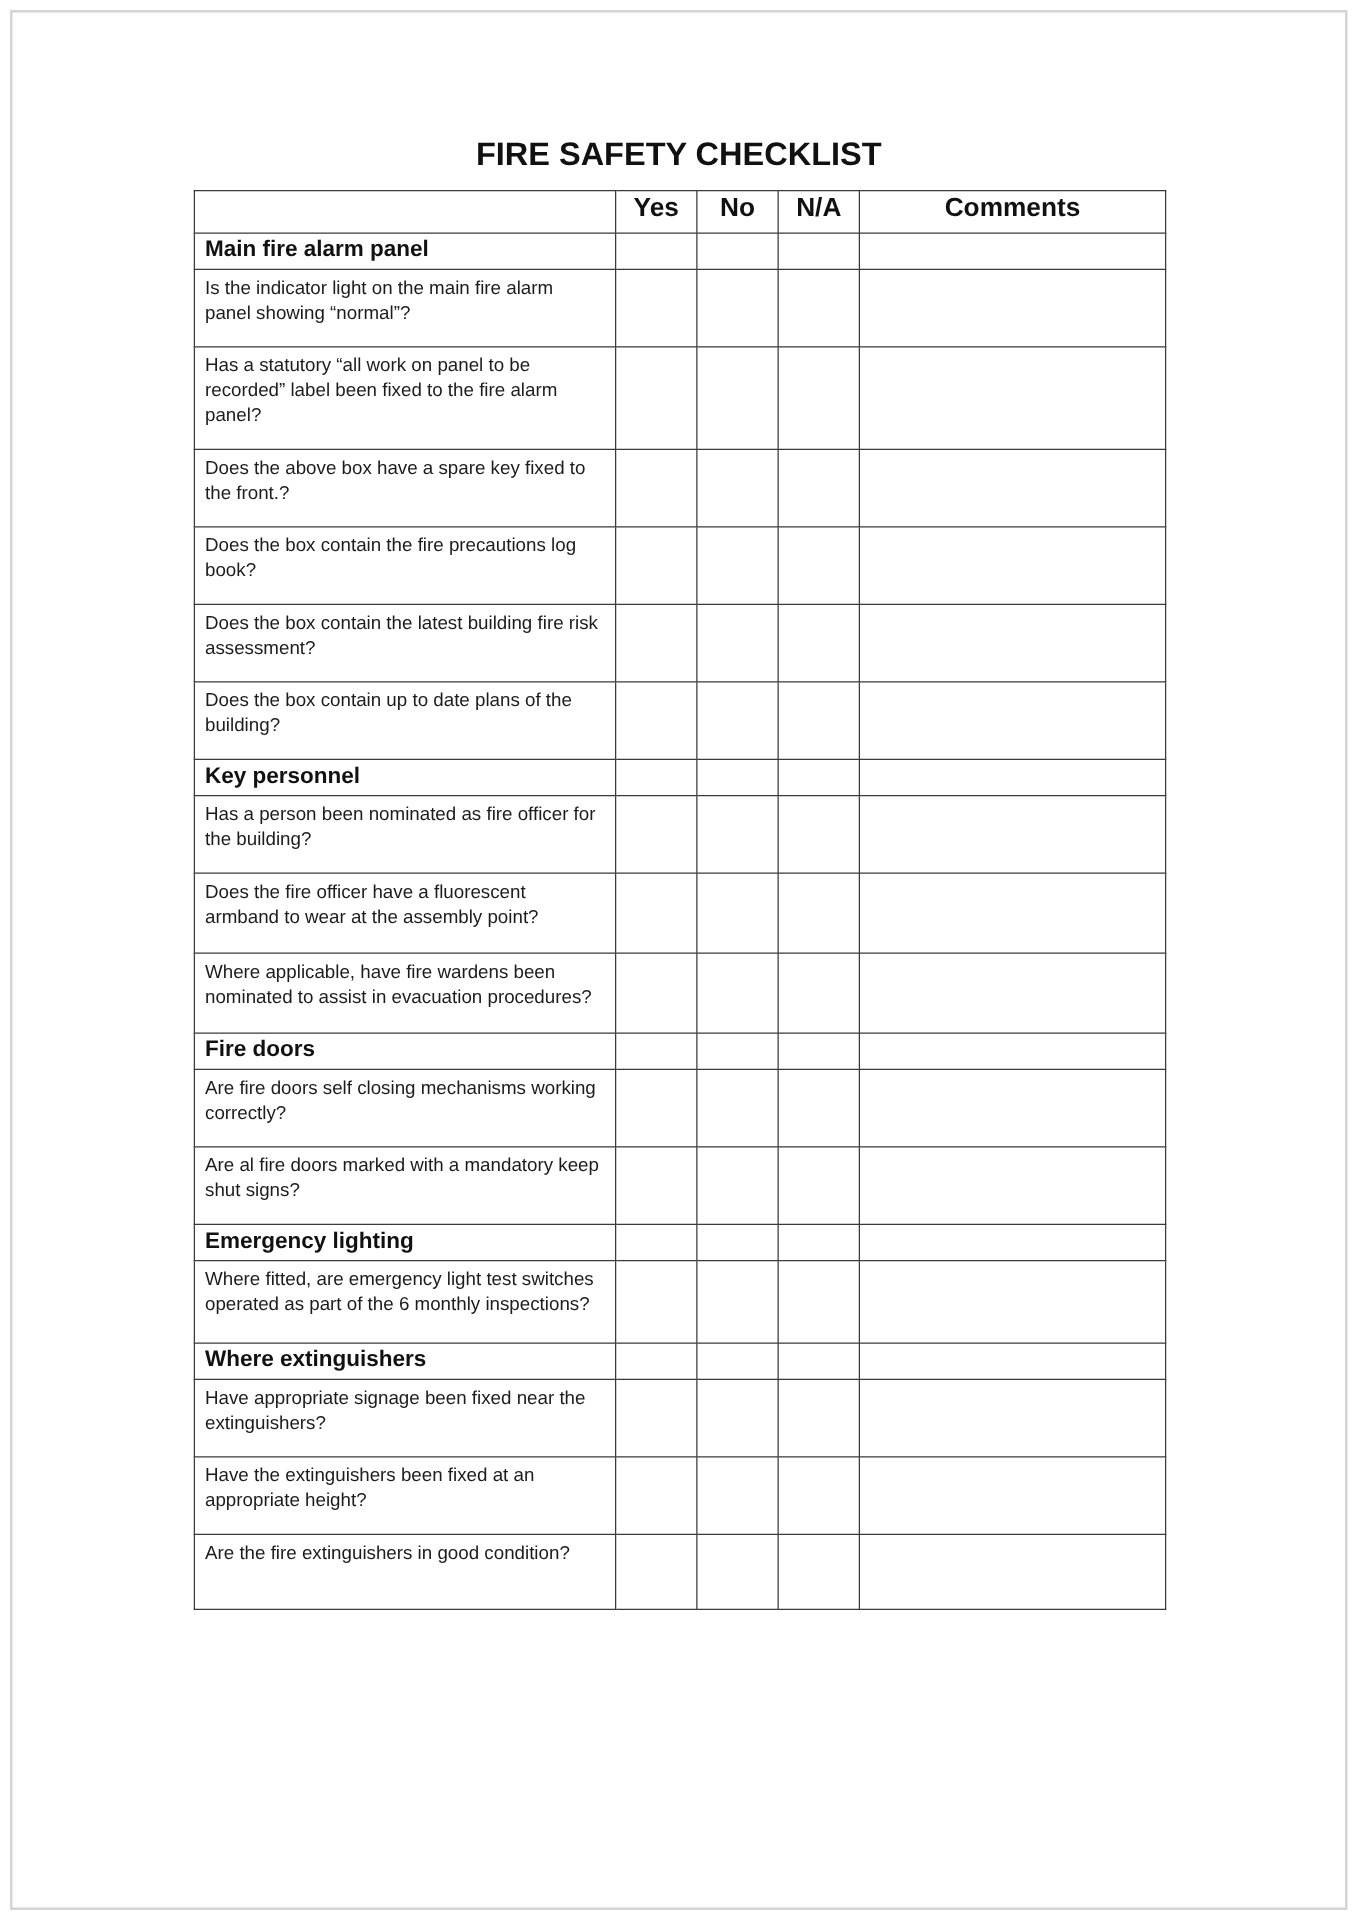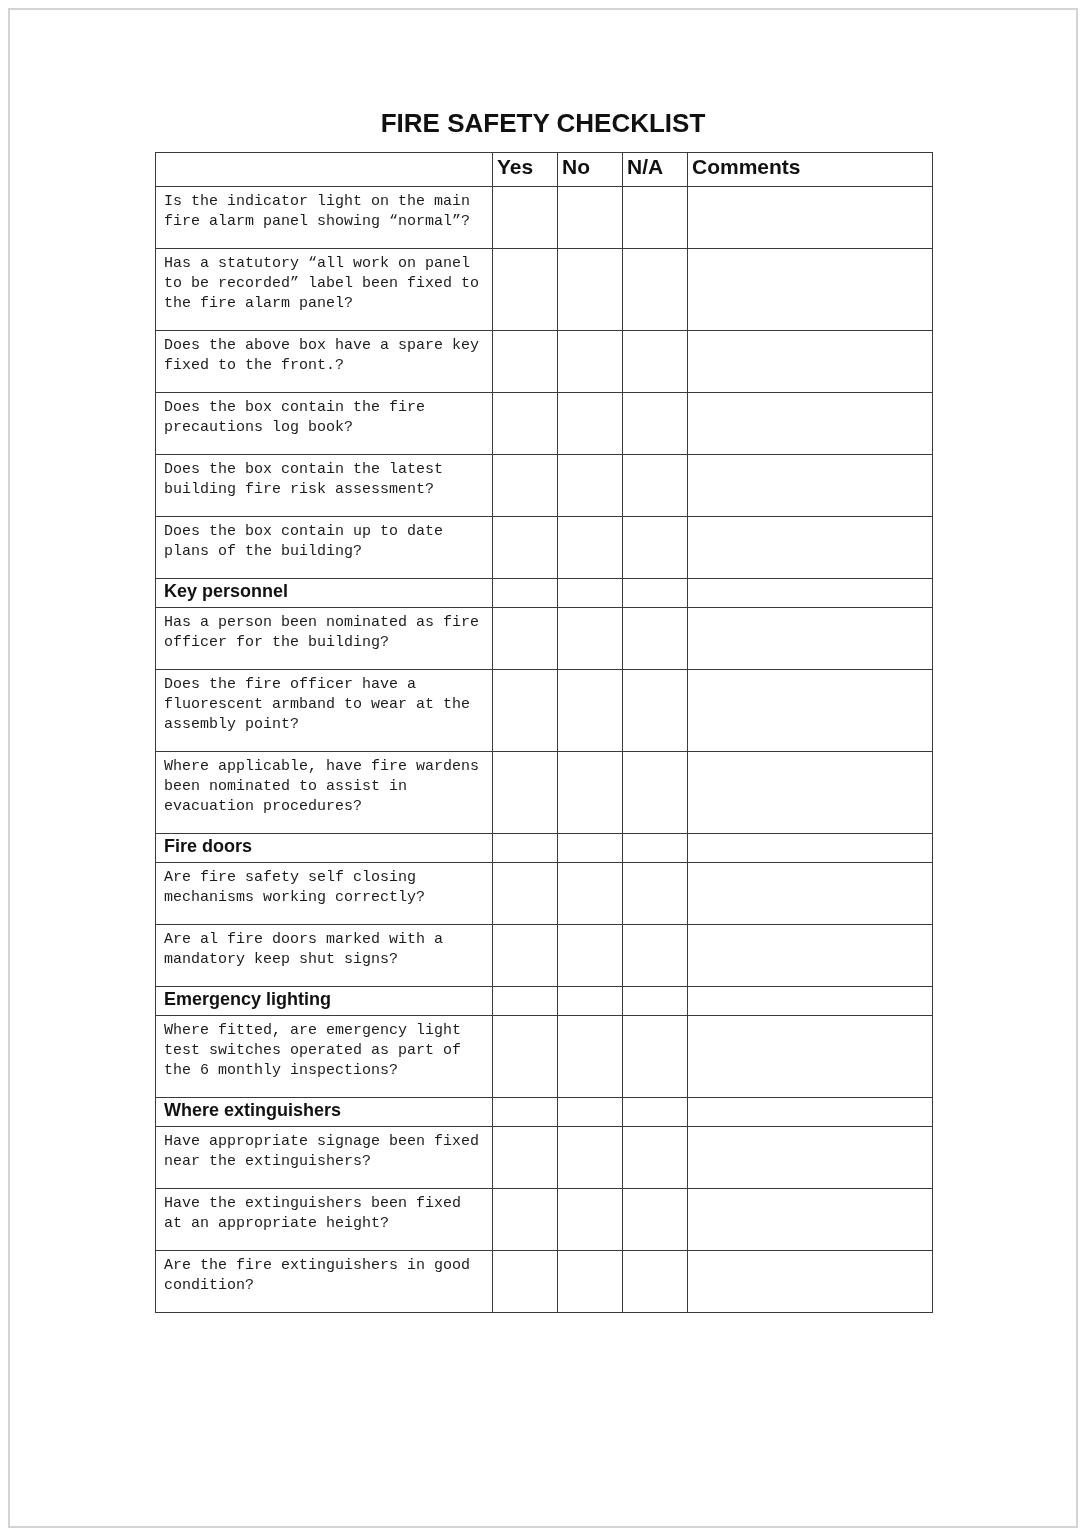--- a/index.html
+++ b/index.html
@@ -45,42 +45,41 @@
     overflow: hidden;
   }
   col.c-q   { width: 337px; }
   col.c-yes { width: 65px; }
   col.c-no  { width: 65px; }
   col.c-na  { width: 65px; }
   col.c-com { width: 245px; }
   th.head {
     font-size: 21px;
     font-weight: bold;
-    text-align: left;
+    text-align: center;
     vertical-align: middle;
     height: 34px;
     padding: 2px 4px;
     color: #111;
     margin-top: 36px;
   }
   td.section-cell {
     font-size: 18px;
     font-weight: bold;
     vertical-align: middle;
     height: 29px;
     padding: 2px 8px;
     color: #111;
   }
   td.q-cell {
     font-size: 15px;
     line-height: 20px;
     padding: 5px 12px 16px 8px;
     height: 60px;
     color: #1c1c1c;
-    font-family: Liberation Mono, monospace;
   }
   tr.h64 td { height: 64px; }
   tr.h66 td { height: 66px; }
   td.a-cell, td.c-cell { background: #ffffff; }
 </style>
 </head>
 <body>
 
 <div class="page-frame"></div>
 
@@ -99,20 +98,27 @@
     <tbody>
         <tr>
       <th class="head"></th>
       <th class="head">Yes</th>
       <th class="head">No</th>
       <th class="head">N/A</th>
       <th class="head">Comments</th>
     </tr>
 
     <tr>
+      <td class="section-cell">Main fire alarm panel</td>
+      <td class="a-cell"></td>
+      <td class="a-cell"></td>
+      <td class="a-cell"></td>
+      <td class="c-cell"></td>
+    </tr>
+    <tr>
       <td class="q-cell">Is the indicator light on the main fire alarm panel showing “normal”?</td>
       <td class="a-cell"></td>
       <td class="a-cell"></td>
       <td class="a-cell"></td>
       <td class="c-cell"></td>
     </tr>
     <tr class="h66">
       <td class="q-cell">Has a statutory “all work on panel to be recorded” label been fixed to the fire alarm panel?</td>
       <td class="a-cell"></td>
       <td class="a-cell"></td>
@@ -178,21 +184,21 @@
     </tr>
 
     <tr>
       <td class="section-cell">Fire doors</td>
       <td class="a-cell"></td>
       <td class="a-cell"></td>
       <td class="a-cell"></td>
       <td class="c-cell"></td>
     </tr>
     <tr>
-      <td class="q-cell">Are fire safety self closing mechanisms working correctly?</td>
+      <td class="q-cell">Are fire doors self closing mechanisms working correctly?</td>
       <td class="a-cell"></td>
       <td class="a-cell"></td>
       <td class="a-cell"></td>
       <td class="c-cell"></td>
     </tr>
     <tr>
       <td class="q-cell">Are al fire doors marked with a mandatory keep shut signs?</td>
       <td class="a-cell"></td>
       <td class="a-cell"></td>
       <td class="a-cell"></td>

